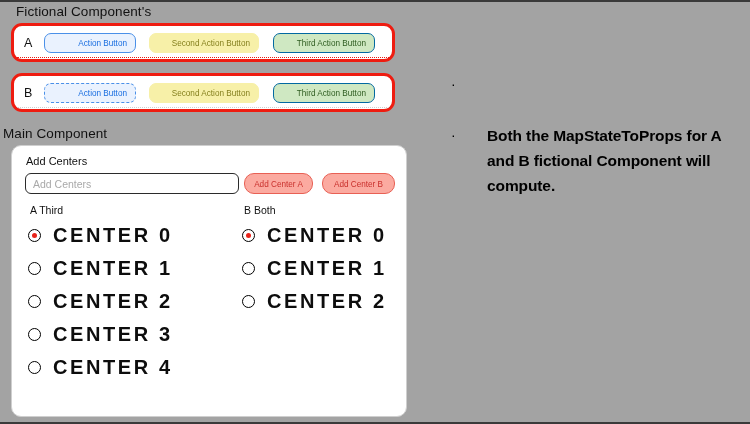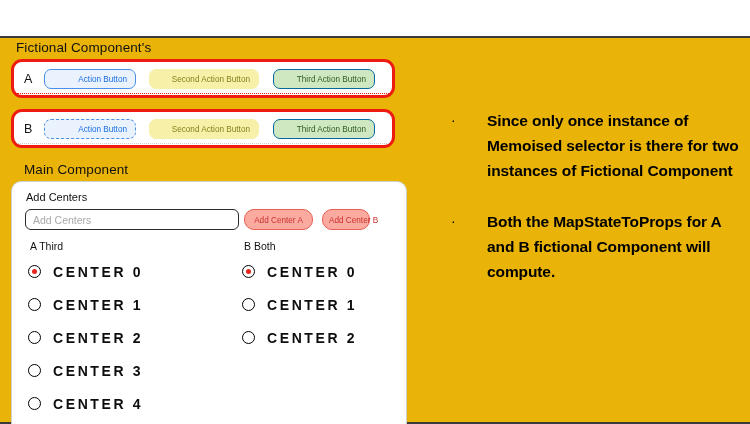--- a/index.html
+++ b/index.html
@@ -12,25 +12,24 @@
     height: 424px;
     font-family: "Liberation Sans", sans-serif;
     overflow: hidden;
     position: relative;
   }
 
   
   #page {
     position: absolute;
     inset: 0;
-    background: #eab308;
+    background: #a3a3a3;
     border-top: 2px solid #3a3a3a;
     border-bottom: 2px solid #3a3a3a;
     box-sizing: border-box;
-    margin-top: 36px;
   }
 
   
   #left-col {
     position: absolute;
     left: 0;
     top: 0;
     width: 425px;
     height: 100%;
   }
@@ -124,21 +123,21 @@
     background: #cfe8c2;
     border: 1px solid #0369a1;
     color: #2e5c20;
     width: 102px;
     margin-left: 14px;
   }
 
   
   #main-title {
     position: absolute;
-    left: 24px;
+    left: 3px;
     top: 124px;
   }
   #main-card {
     position: absolute;
     left: 11px;
     top: 143px;
     width: 396px;
     height: 272px;
     box-sizing: border-box;
     border: 1px solid #cfcfcf;
@@ -182,21 +181,21 @@
     background: #fbaaa0;
     border: 1px solid #e86054;
     border-radius: 10px;
     color: #c9302c;
     font-size: 8.2px;
     text-align: center;
     white-space: nowrap;
     font-family: "Liberation Sans", sans-serif;
   }
   #btn-add-a { left: 232px; width: 69px; }
-  #btn-add-b { left: 310px; width: 48px; }
+  #btn-add-b { left: 310px; width: 73px; }
 
   
   .list-block {
     position: absolute;
     top: 58px;
   }
   #list-a { left: 16px; }
   #list-b { left: 230px; }
 
   .list-header {
@@ -225,21 +224,21 @@
     left: 50%;
     top: 50%;
     width: 5px;
     height: 5px;
     margin: -2.5px 0 0 -2.5px;
     border-radius: 50%;
     background: #e8231a;
   }
   .list-label {
     margin-left: 12px;
-    font-size: 14px;
+    font-size: 20px;
     font-weight: bold;
     color: #0d0d0d;
     letter-spacing: 2.6px;
     white-space: nowrap;
   }
 
   
   #right-col {
     position: absolute;
     left: 448px;
@@ -351,21 +350,20 @@
             </div>
           </div>
       </div>
 
     </div>
   </div>
 
   <div id="right-col">
       <div class="bullet-item">
         <span class="bullet-dot">·</span>
-        <span class="bullet-text">Since only once instance of Memoised selector is there for two instances of Fictional Component</span>
       </div>
       <div class="bullet-item">
         <span class="bullet-dot">·</span>
         <span class="bullet-text">Both the MapStateToProps for A and B fictional Component will compute.</span>
       </div>
     </div>
 
 </div>
 
 </body></html>

